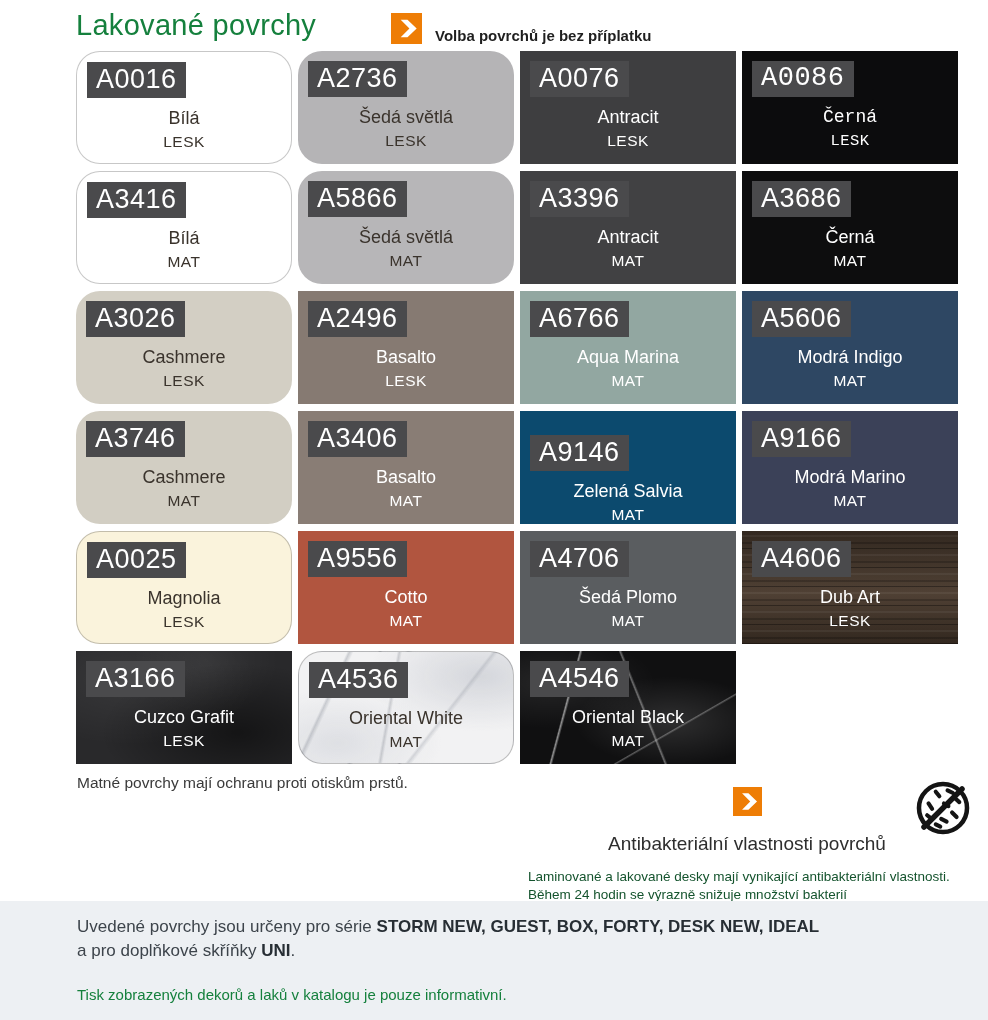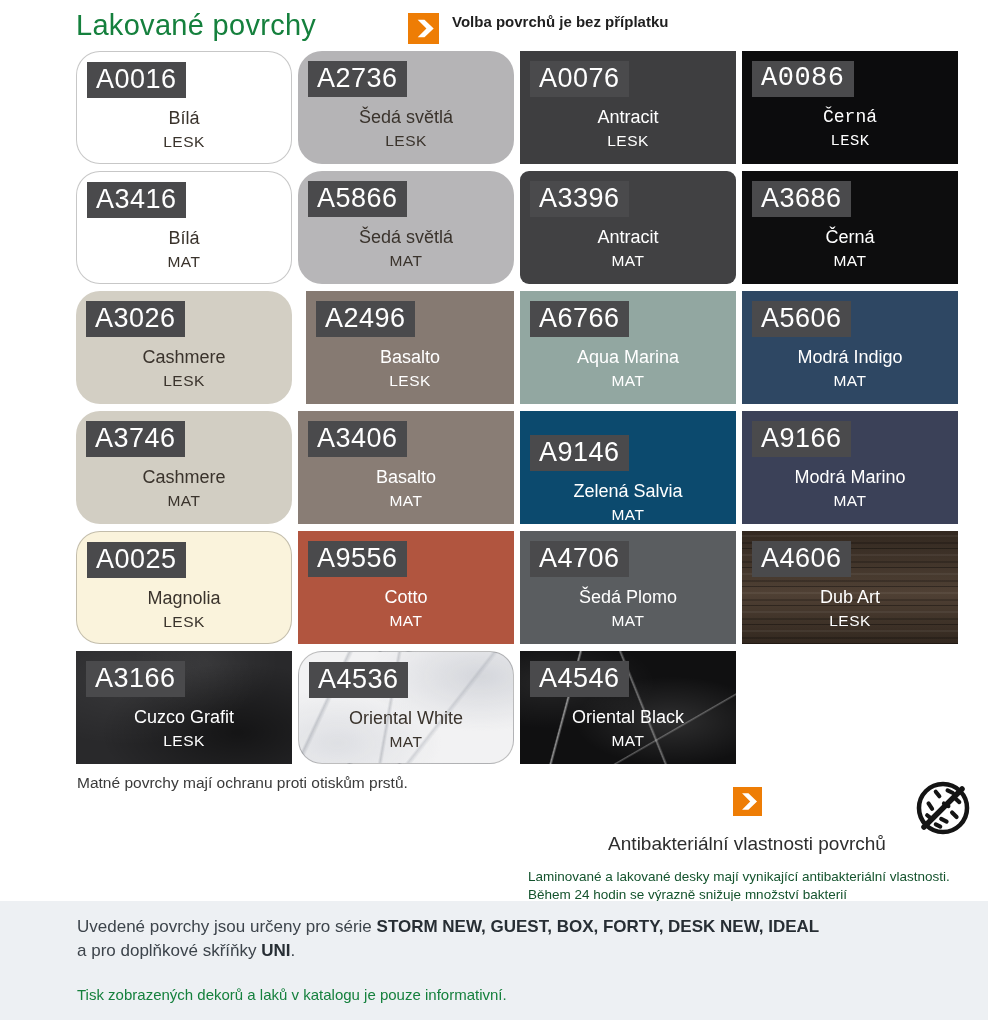--- a/index.html
+++ b/index.html
@@ -1,21 +1,21 @@
 <!DOCTYPE html>
 <html style="--badge: #4a4a4c;"><head>
 <meta charset="utf-8">
 <style>
   html,body{margin:0;padding:0;}
   body{width:988px;height:1020px;background:#fff;font-family:"Liberation Sans",sans-serif;overflow:hidden;}
   .page{position:relative;width:988px;height:1020px;background:#fff;}
 
   .title{position:absolute;left:76px;top:9px;font-size:29px;font-weight:300;color:#15803d;letter-spacing:.3px;}
 
-  .top-note{position:absolute;left:408px;top:13px;display:flex;align-items:flex-start;gap:13px;}
+  .top-note{position:absolute;left:391px;top:13px;display:flex;align-items:flex-end;gap:13px;}
   .arrow-badge{display:block;}
   .top-note-label{font-size:15px;font-weight:600;color:#1f1f1f;}
 
   .grid{position:absolute;left:76px;top:51px;display:grid;grid-template-columns:repeat(4,216px);grid-auto-rows:113px;gap:7px 6px;}
   .tile{position:relative;display:flex;flex-direction:column;align-items:center;box-sizing:border-box;color:#fff;}
   .tile.dark-text{color:#3a332c;border-radius:24px;}
   .tile.bordered{border:1px solid rgba(0,0,0,0.22);}
   .code{align-self:flex-start;margin:10px 0 0 10px;background:var(--badge,#4a4a4c);color:#fff;font-size:27px;line-height:1.12;padding:2px 9px 4px 9px;letter-spacing:.5px;}
   .name{margin-top:10px;font-size:18px;line-height:1.2;text-align:center;}
   .finish{margin-top:3px;font-size:15.5px;letter-spacing:.5px;text-align:center;}
@@ -99,39 +99,39 @@
       <span class="name">Bílá</span>
       <span class="finish">MAT</span>
     </div>
 
     <div class="tile dark-text" style="background-color: rgb(183, 182, 184);">
       <span class="code">A5866</span>
       <span class="name">Šedá světlá</span>
       <span class="finish">MAT</span>
     </div>
 
-    <div class="tile" style="background-color: rgb(65, 65, 67); border-radius: 9px;">
+    <div class="tile" style="background-color: rgb(65, 65, 67);">
       <span class="code">A3396</span>
       <span class="name">Antracit</span>
       <span class="finish">MAT</span>
     </div>
 
     <div class="tile" style="background-color: rgb(13, 13, 14);">
       <span class="code">A3686</span>
       <span class="name">Černá</span>
       <span class="finish">MAT</span>
     </div>
 
     <div class="tile dark-text" style="background-color: rgb(211, 207, 196);">
       <span class="code">A3026</span>
       <span class="name">Cashmere</span>
       <span class="finish">LESK</span>
     </div>
 
-    <div class="tile" style="background-color: rgb(134, 122, 114); margin-left: 8px;">
+    <div class="tile" style="background-color: rgb(134, 122, 114);">
       <span class="code">A2496</span>
       <span class="name">Basalto</span>
       <span class="finish">LESK</span>
     </div>
 
     <div class="tile" style="background-color: rgb(146, 167, 161);">
       <span class="code">A6766</span>
       <span class="name">Aqua Marina</span>
       <span class="finish">MAT</span>
     </div>

